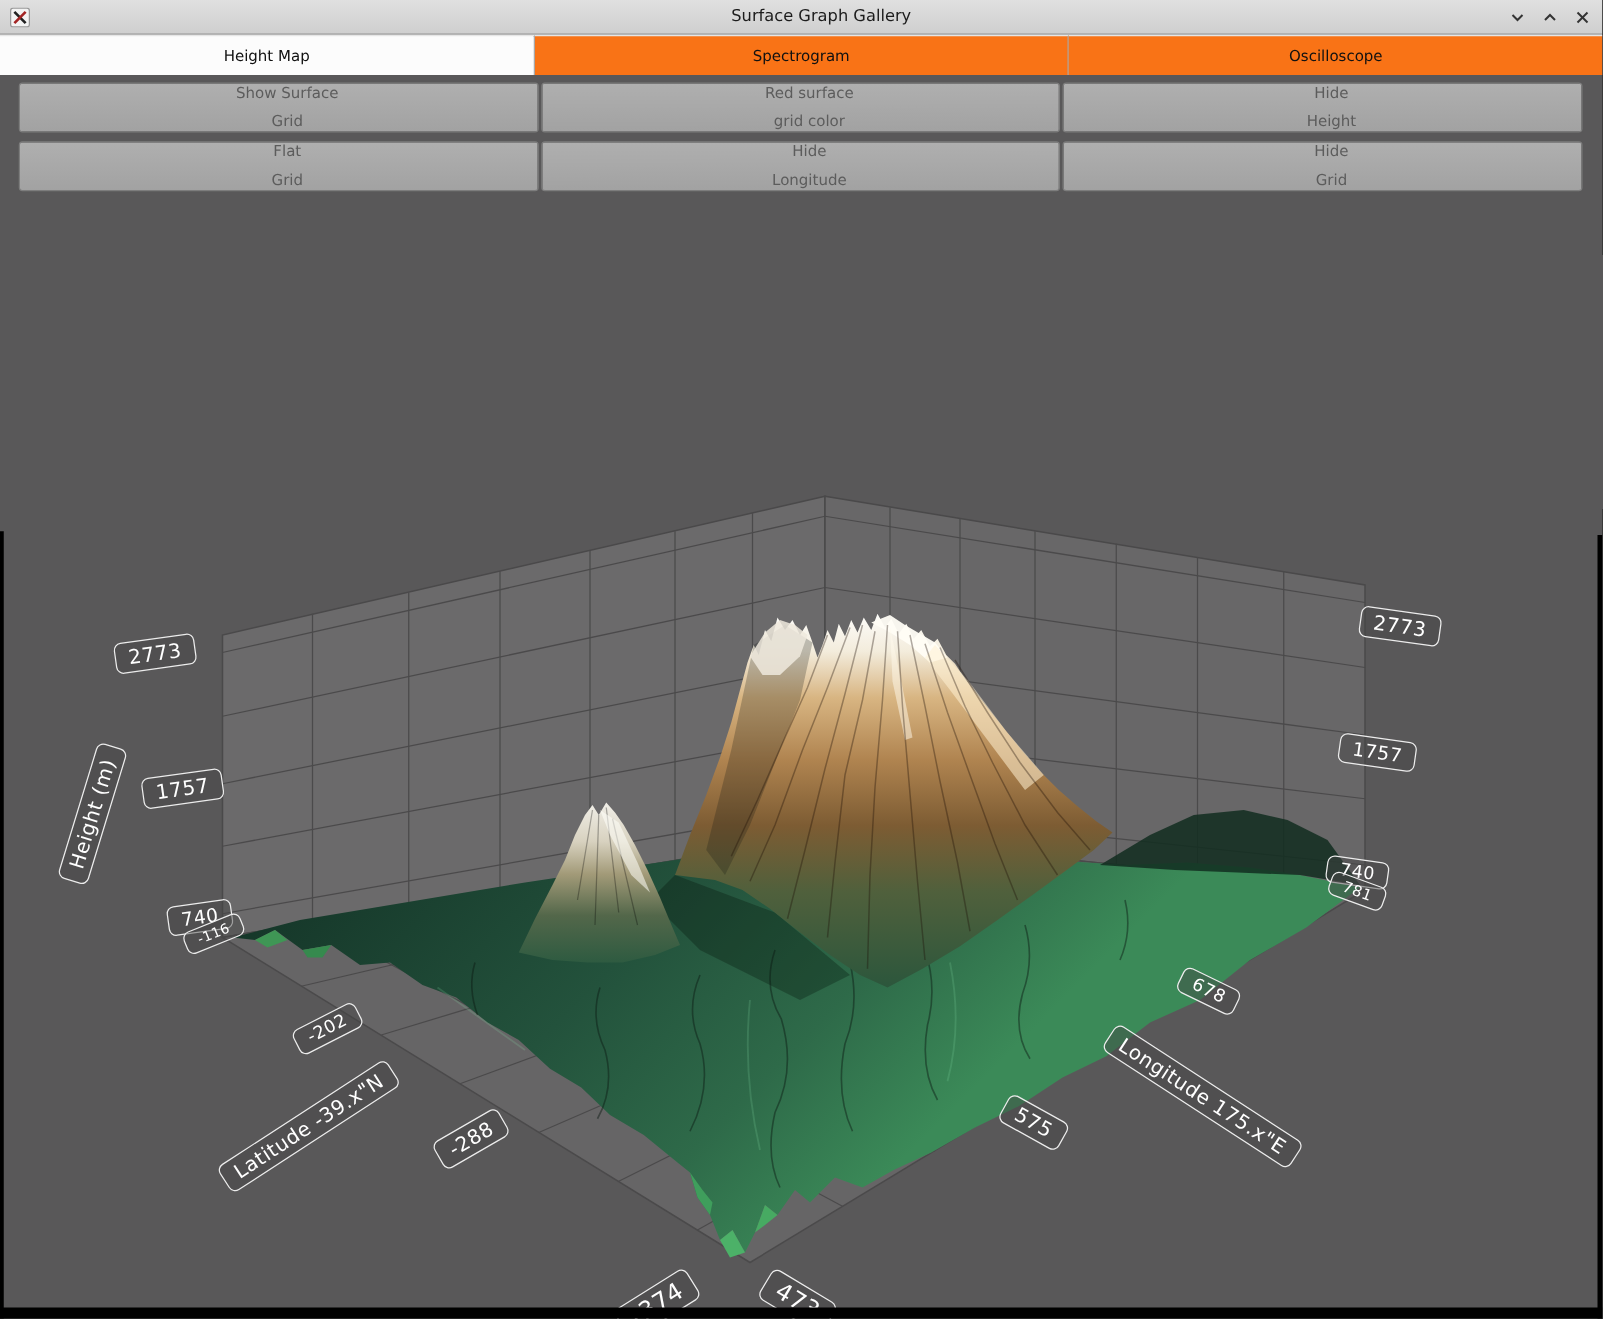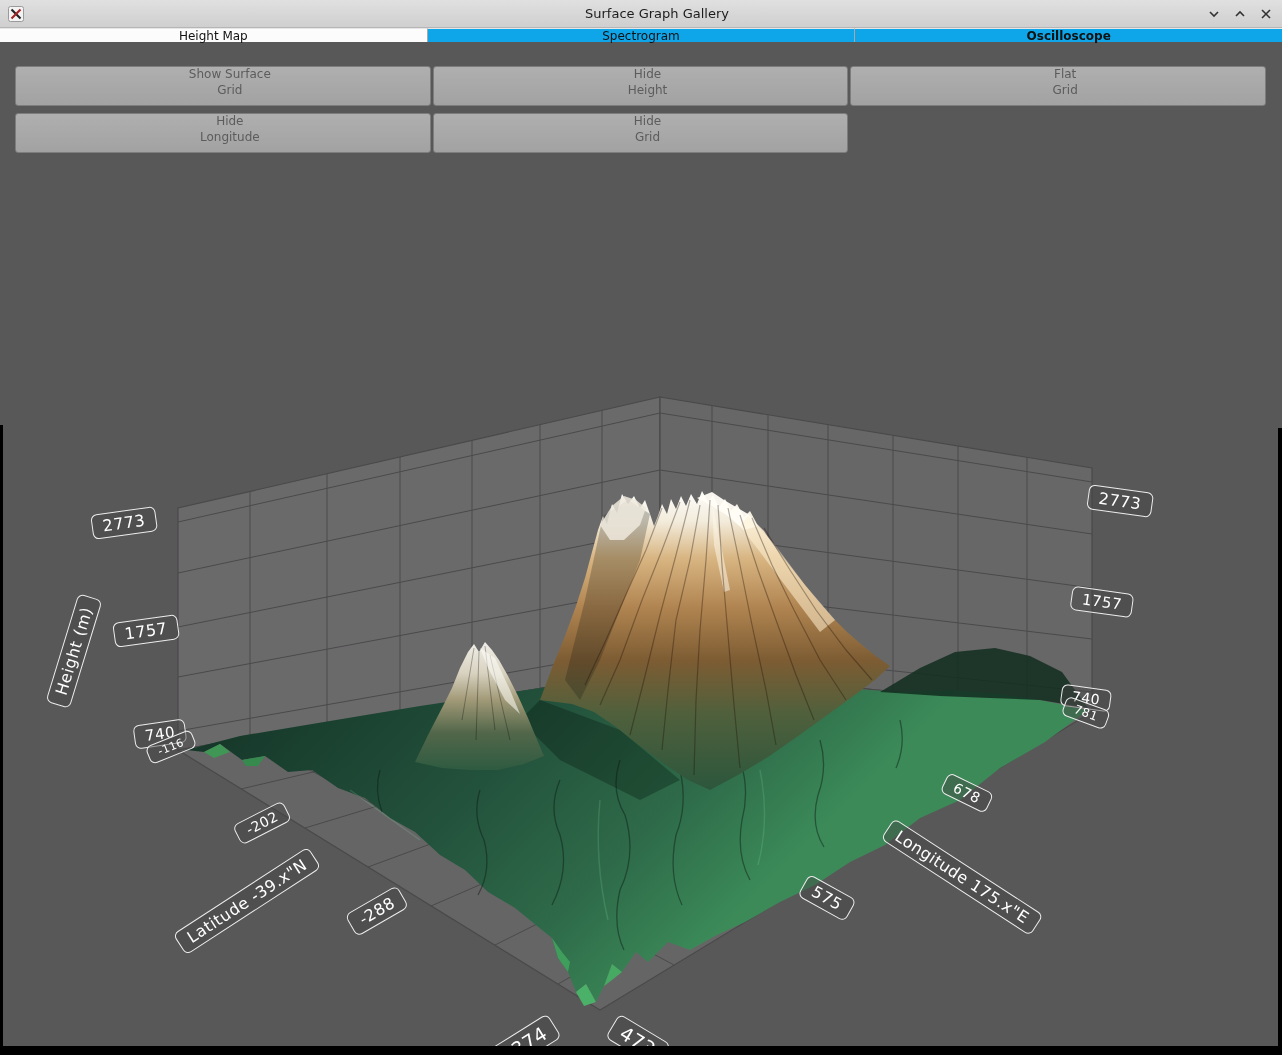--- a/index.html
+++ b/index.html
@@ -16,39 +16,39 @@
   }
   .titlebar .title{
     position:absolute;left:0;right:0;text-align:center;
     font-size:13px;color:#1c1c1c;padding-left:32px;
   }
   .win-icon{width:16px;height:16px;flex:0 0 auto;z-index:2;}
   .win-controls{margin-left:auto;display:flex;gap:10px;z-index:2;}
   .win-btn{width:16px;height:16px;display:flex;align-items:center;justify-content:center;cursor:default;}
   
   .tabbar{
-    position:absolute;top:28px;left:0;right:0;height:14px;z-index:20;
+    position:absolute;top:28px;left:0;right:0;height:32px;z-index:20;
     display:flex;background:#c9c9c9;
   }
   .tab{
     flex:1;display:flex;align-items:center;justify-content:center;
-    font-size:12px;color:#111;background:#0ea5e9;
+    font-size:12px;color:#111;background:#f97316;
     border-right:1px solid #a8a8a8;box-sizing:border-box;
     border-top:1px solid #e6e6e6;
   }
-  .tab:last-child{border-right:none;font-weight:bold;}
+  .tab:last-child{border-right:none;}
   .tab.active{background:#fcfcfc;}
   
   .controls{
     position:absolute;top:66px;left:15px;width:1251px;z-index:20;
     display:grid;grid-template-columns:repeat(3,1fr);
     grid-auto-rows:40px;column-gap:2px;row-gap:7px;
   }
   .btn{
-    display:flex;flex-direction:column;align-items:center;justify-content:flex-start;
+    display:flex;flex-direction:column;align-items:center;justify-content:space-between;
     gap:1px;font-size:12px;line-height:15px;color:#5c5c5c;
     background:linear-gradient(#afafaf,#a2a2a2);
     border:1px solid #7d7d7d;border-radius:3px;cursor:default;padding-left:14px;
   }
   
   .plot{position:absolute;inset:0;z-index:1;}
   .plot svg{position:absolute;left:0;top:0;}
   .tick{
     position:absolute;z-index:3;white-space:nowrap;
     transform:translate(-50%,-50%) rotate(var(--r,0deg));
@@ -289,20 +289,24 @@
     <div class="tab">Spectrogram</div>
     <div class="tab">Oscilloscope</div>
   </div>
 
   <div class="controls">
     <div class="btn">
       <span>Show Surface</span>
       <span>Grid</span>
     </div>
     <div class="btn">
+      <span>Red surface</span>
+      <span>grid color</span>
+    </div>
+    <div class="btn">
       <span>Hide</span>
       <span>Height</span>
     </div>
     <div class="btn">
       <span>Flat</span>
       <span>Grid</span>
     </div>
     <div class="btn">
       <span>Hide</span>
       <span>Longitude</span>

